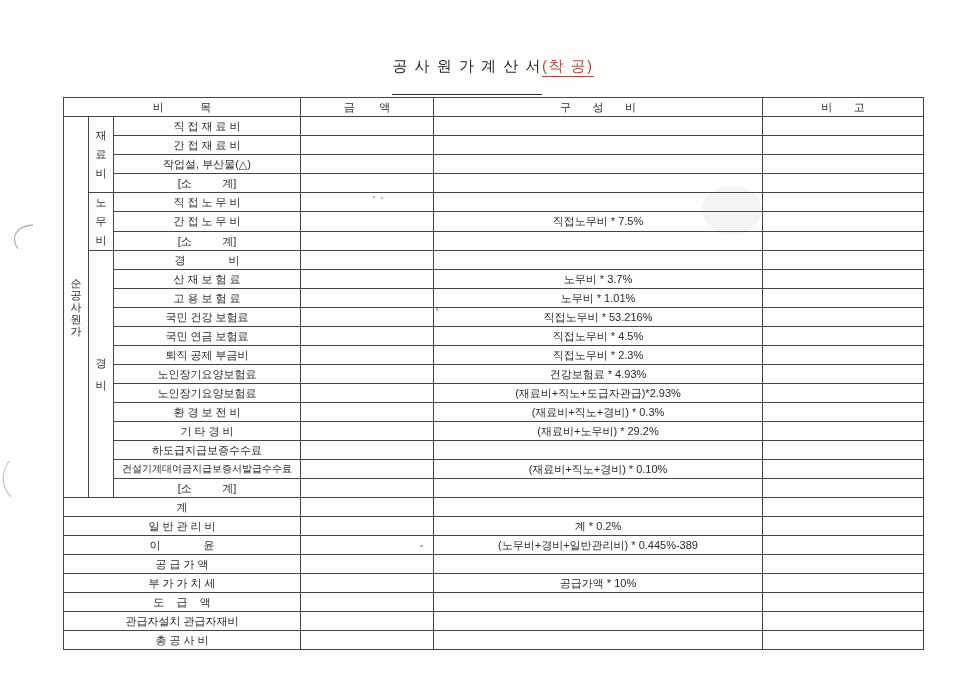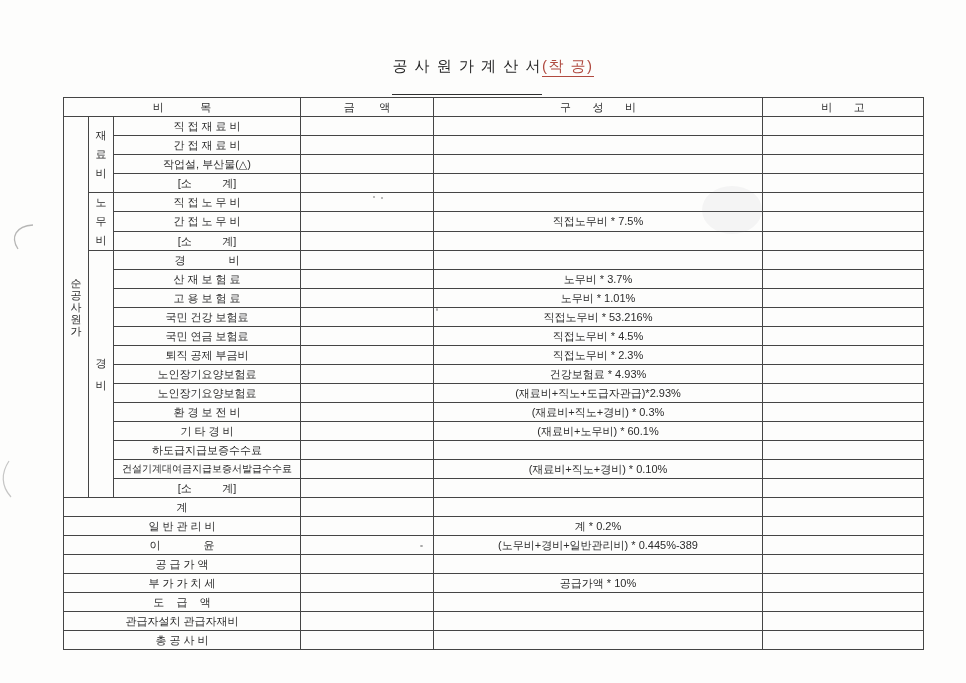--- a/index.html
+++ b/index.html
@@ -172,21 +172,21 @@
     </tr>
     <tr>
       <td>환 경 보 전 비</td>
       <td></td>
       <td class="ratio">(재료비+직노+경비) * 0.3%</td>
       <td></td>
     </tr>
     <tr>
       <td>기 타 경 비</td>
       <td></td>
-      <td class="ratio">(재료비+노무비) * 60.1%</td>
+      <td class="ratio">(재료비+노무비) * 29.2%</td>
       <td></td>
     </tr>
     <tr>
       <td>하도급지급보증수수료</td>
       <td></td>
       <td class="ratio"></td>
       <td></td>
     </tr>
     <tr>
       <td style="font-size:10px">건설기계대여금지급보증서발급수수료</td>

